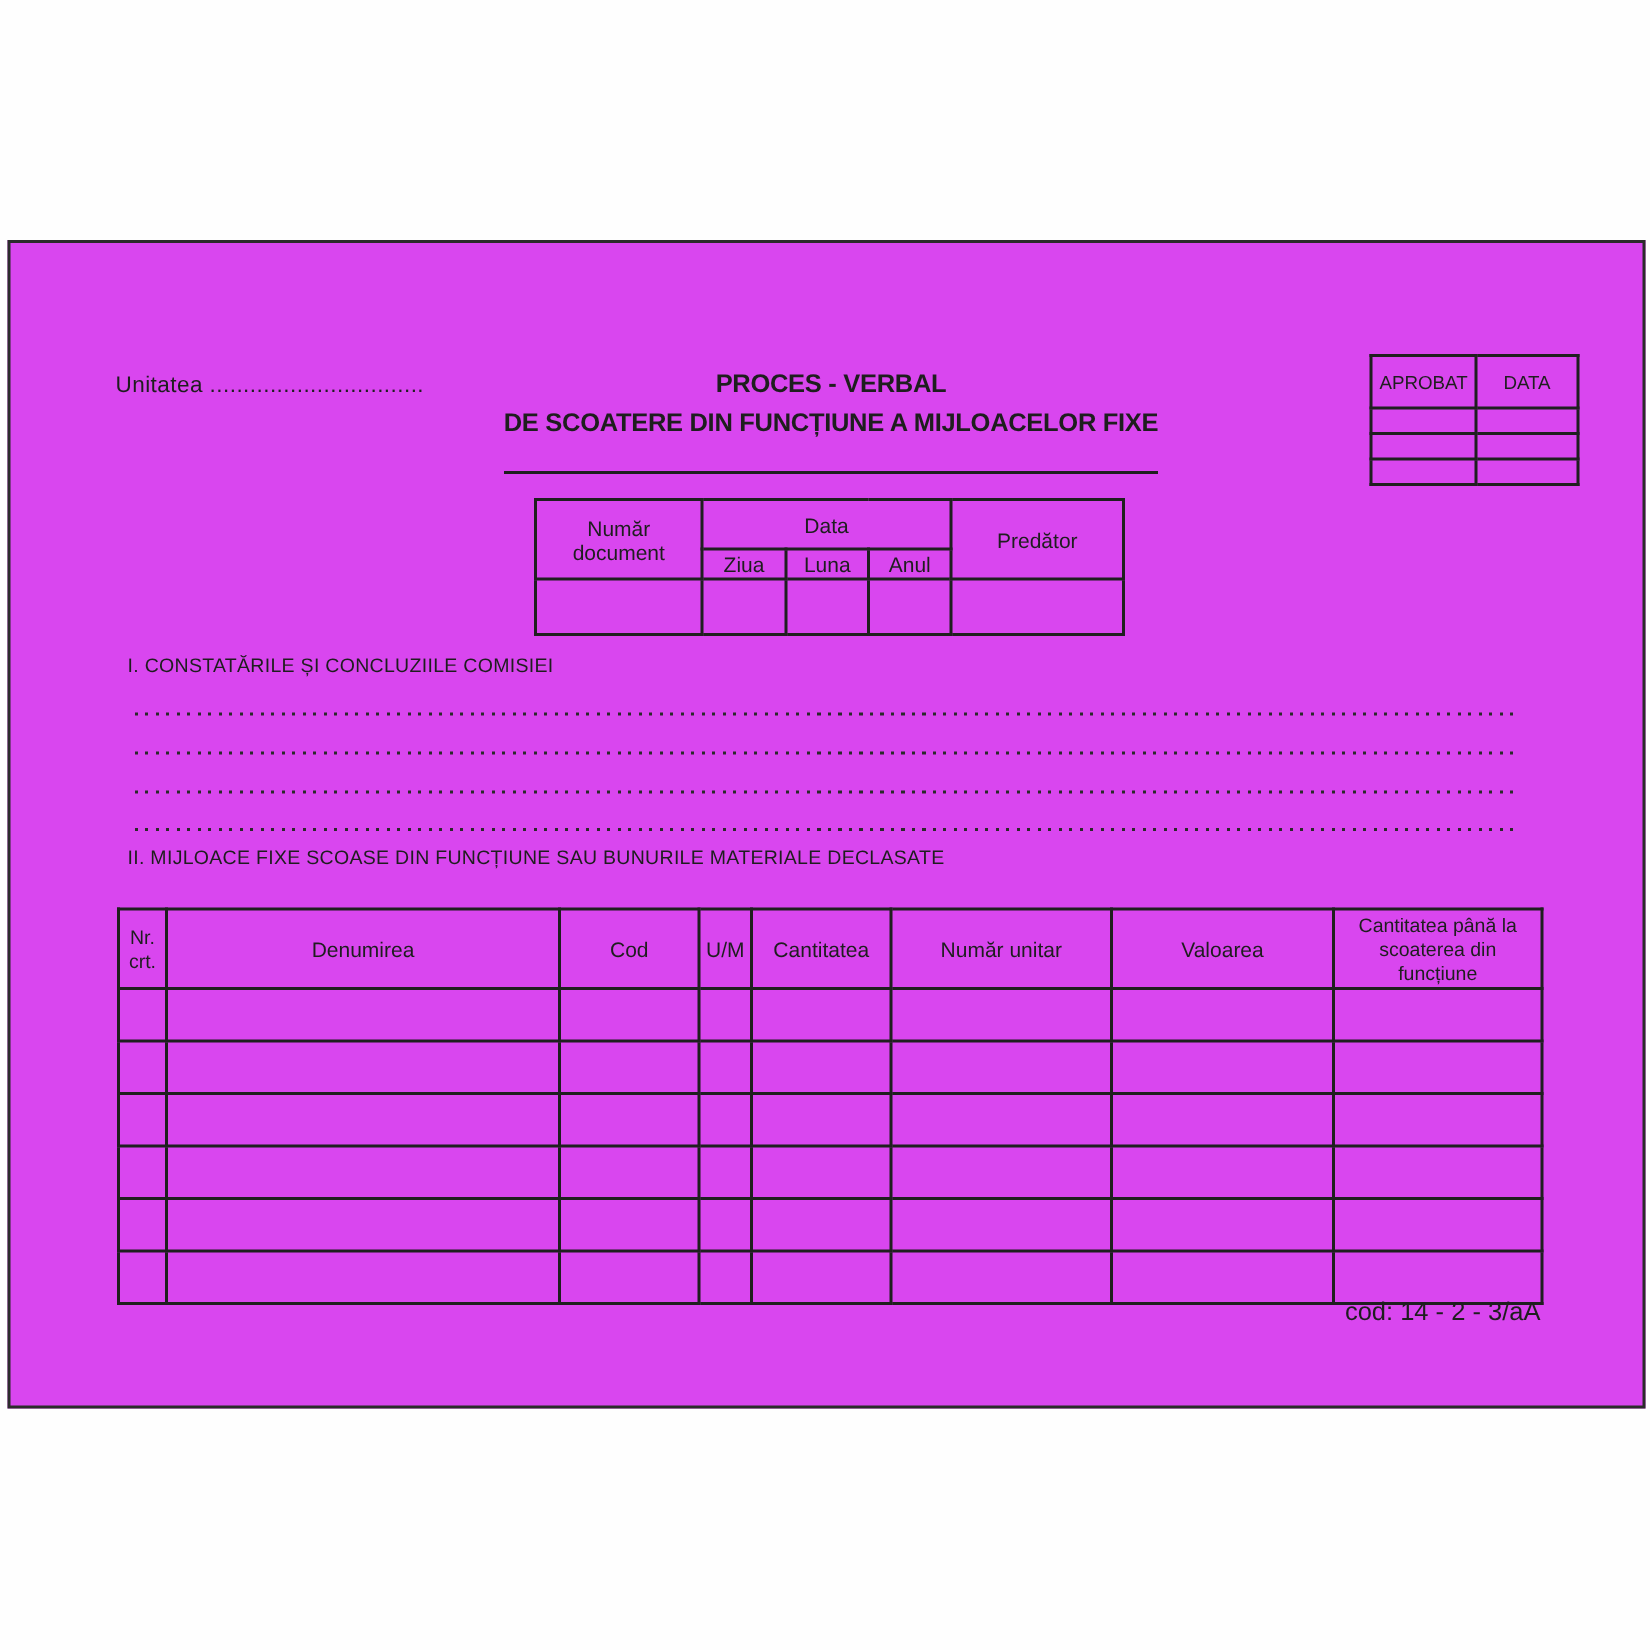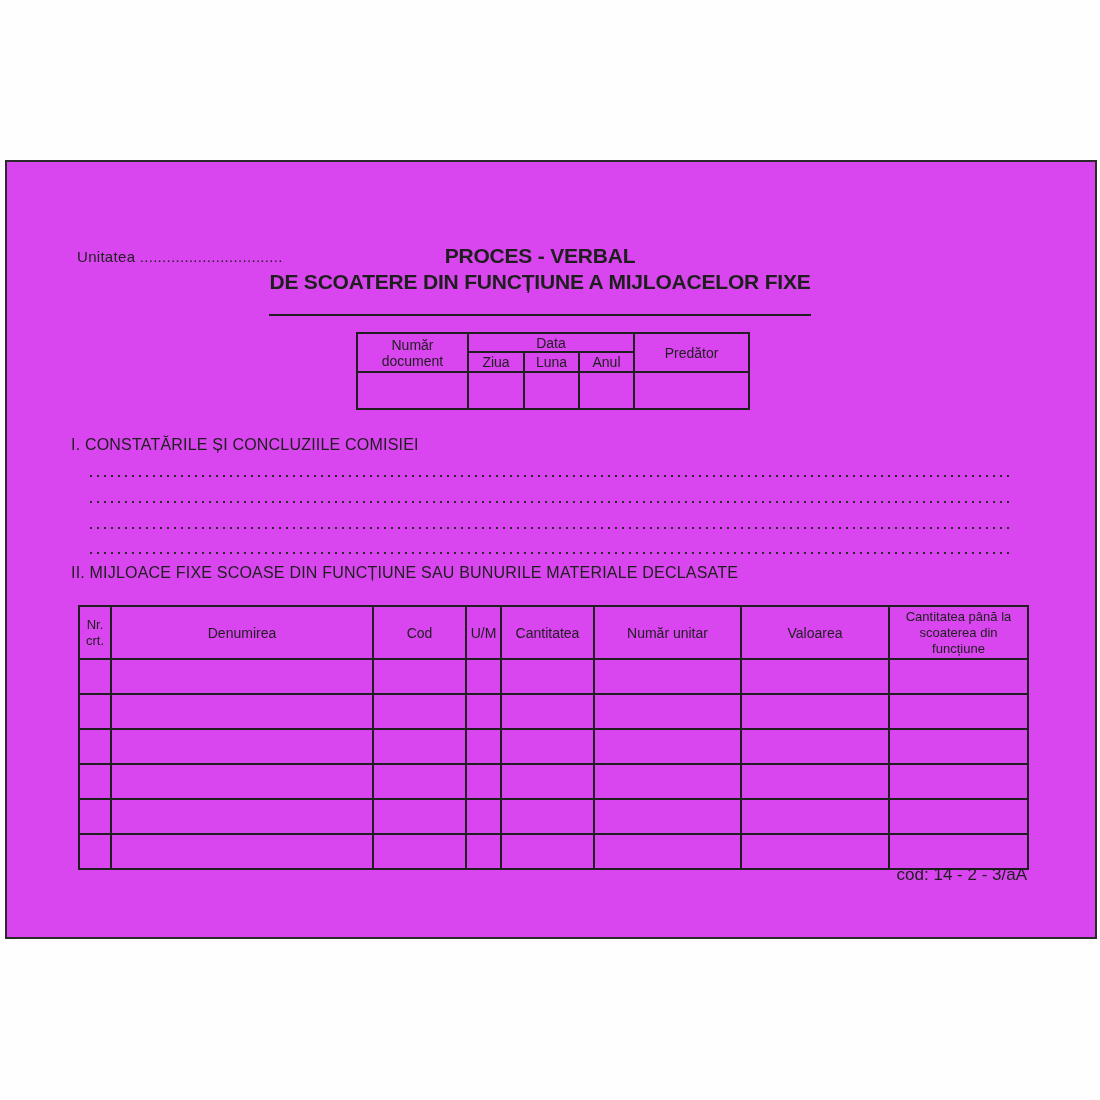--- a/index.html
+++ b/index.html
@@ -16,22 +16,22 @@
     left:5px;top:160px;
     width:1088px;height:775px;
     border:2px solid #2b2b2b;
     background:#d946ef;
   }
   .unit-line{
     position:absolute;left:70px;top:86px;
     font-size:15px;letter-spacing:.3px;white-space:nowrap;
   }
   .title-block{
-    position:absolute;left:233px;top:81px;width:600px;
-    text-align:center;font-weight:bold;font-size:21px;line-height:26px;
+    position:absolute;left:247px;top:81px;width:600px;
+    text-align:center;font-weight:bold;font-size:17px;line-height:26px;
     letter-spacing:-0.2px;
   }
   .title-underlined span{
     display:inline-block;border-bottom:2px solid #1e1e1e;padding-bottom:19px;
   }
   table{border-collapse:collapse;table-layout:fixed;}
   td,th{
     border:2px solid #1f1f1f;
     font-weight:normal;text-align:center;vertical-align:middle;
     padding:0 3px;overflow:hidden;
@@ -39,26 +39,26 @@
   .approval-table{
     position:absolute;left:906px;top:74px;width:138px;
     font-size:12.5px;
   }
   .approval-table th{height:33px;}
   .approval-table td{height:15px;}
   .doc-table{
     position:absolute;left:349px;top:170px;width:392px;
     font-size:14px;
   }
-  .doc-table .h-top{height:19px;}
+  .doc-table .h-top{height:33px;}
   .doc-table .h-sub{height:20px;}
   .doc-table .r-empty td{height:35px;}
   .section-heading{
-    position:absolute;left:64px;
-    font-size:16px;letter-spacing:.2px;white-space:nowrap;text-align:right;
+    position:absolute;left:78px;
+    font-size:13px;letter-spacing:.2px;white-space:nowrap;text-align:right;
   }
   .dotline{
     position:absolute;left:83px;width:923px;height:2px;
     background:repeating-linear-gradient(to right,#2a2a2a 0 2px,transparent 2px 7px);
   }
   .main-table{
     position:absolute;left:71px;top:443px;width:949px;
     font-size:14px;
   }
   .main-table th{height:51px;line-height:16px;}
@@ -75,20 +75,44 @@
 <div class="canvas">
   <div class="frame">
 
     <div class="unit-line">Unitatea ................................</div>
 
     <div class="title-block">
       <div>PROCES - VERBAL</div>
       <div class="title-underlined"><span>DE SCOATERE DIN FUNCȚIUNE A MIJLOACELOR FIXE</span></div>
     </div>
 
+    <table class="approval-table">
+      <colgroup>
+          <col style="width:70px">
+          <col style="width:68px">
+        </colgroup>
+      <tbody>
+          <tr>
+        <th>APROBAT</th>
+        <th>DATA</th>
+      </tr>
+      <tr>
+        <td></td>
+        <td></td>
+      </tr>
+      <tr>
+        <td></td>
+        <td></td>
+      </tr>
+      <tr>
+        <td></td>
+        <td></td>
+      </tr>
+    </tbody>
+      </table>
 
     <table class="doc-table">
       <colgroup>
         <col style="width:111px">
           <col style="width:56px">
           <col style="width:55px">
         <col style="width:55px">
           <col style="width:115px">
       </colgroup>
       <tbody>

